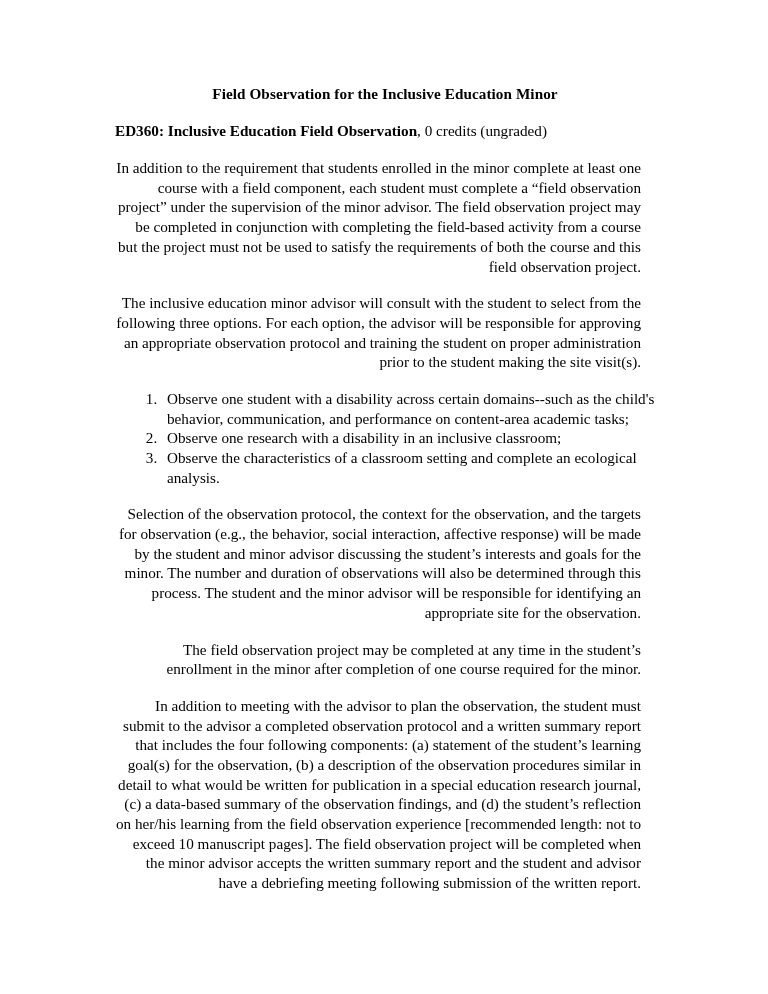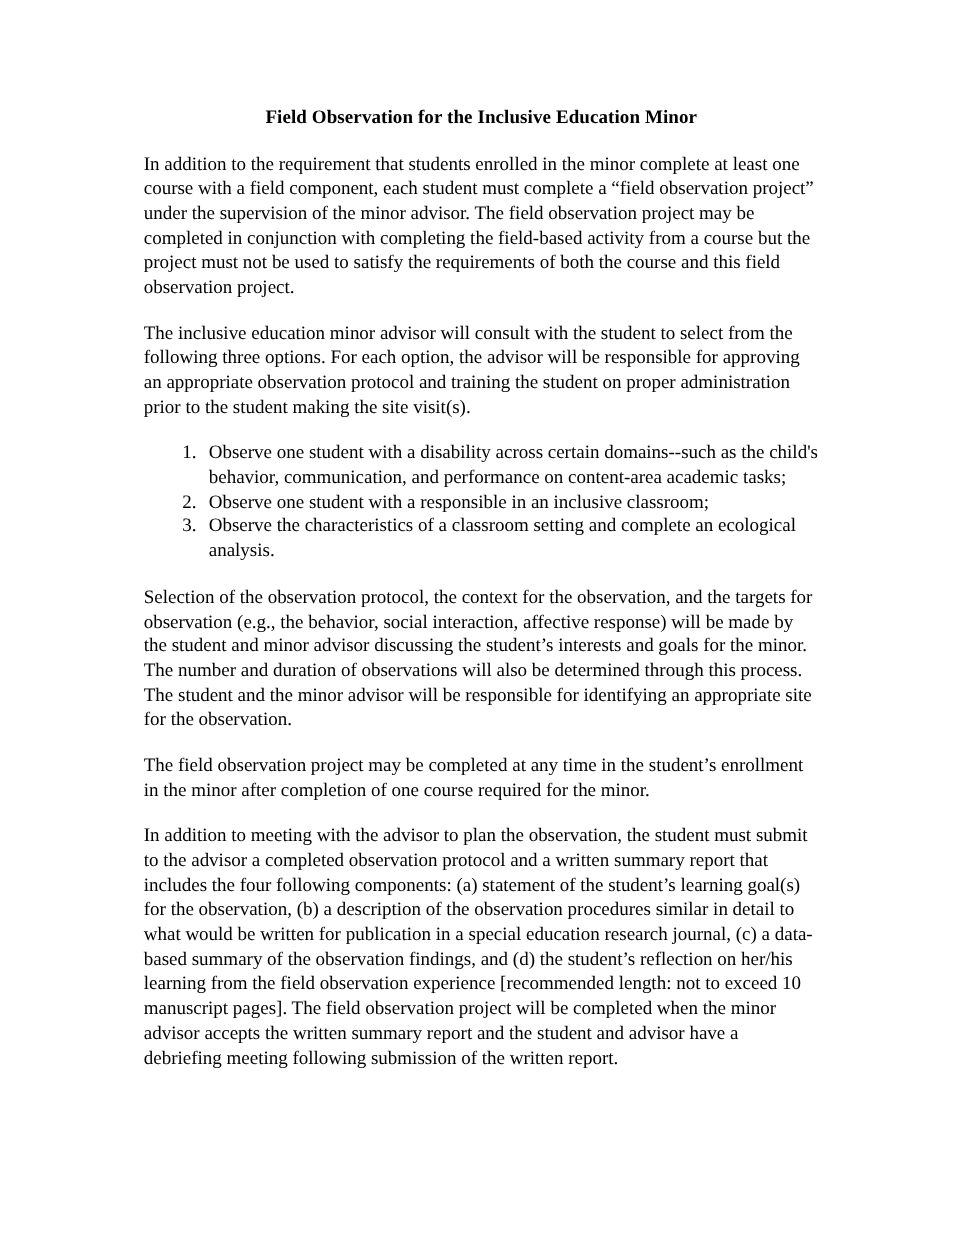--- a/index.html
+++ b/index.html
@@ -34,22 +34,22 @@
     line-height: 1.22;
     margin: 0 0 18px 0;
     text-align: left;
   }
   .course-line .course-code {
     font-weight: bold;
   }
   p.body-para {
     font-size: 15.2px;
     line-height: 1.295;
-    margin: 0 0 17px 0;
-    text-align: left;
+    margin: 0 14px 17px 0;
+    text-align: right;
   }
   ol.options-list {
     font-size: 15.2px;
     line-height: 1.295;
     margin: 16px 0 17px 0;
     padding-left: 46px;
     list-style-position: outside;
     list-style-type: decimal;
   }
   ol.options-list li {
@@ -57,28 +57,31 @@
     margin: 0;
   }
 </style>
 </head>
 <body>
 
 <div class="page">
 
   <h1 class="doc-title">Field Observation for the Inclusive Education Minor</h1>
 
+  <div class="course-line">
+    <span class="course-code">ED360: Inclusive Education Field Observation</span><span>, 0 credits (ungraded)</span>
+  </div>
 
   <p class="body-para">In addition to the requirement that students enrolled in the minor complete at least one course with a field component, each student must complete a “field observation project” under the supervision of the minor advisor. The field observation project may be completed in conjunction with completing the field-based activity from a course but the project must not be used to satisfy the requirements of both the course and this field observation project.</p>
 
   <p class="body-para">The inclusive education minor advisor will consult with the student to select from the following three options. For each option, the advisor will be responsible for approving an appropriate observation protocol and training the student on proper administration prior to the student making the site visit(s).</p>
 
   <ol class="options-list">
     <li>Observe one student with a disability across certain domains--such as the child's behavior, communication, and performance on content-area academic tasks;</li>
-    <li>Observe one student with a responsible in an inclusive classroom;</li>
+    <li>Observe one research with a disability in an inclusive classroom;</li>
     <li>Observe the characteristics of a classroom setting and complete an ecological analysis.</li>
   </ol>
 
   <p class="body-para">Selection of the observation protocol, the context for the observation, and the targets for observation (e.g., the behavior, social interaction, affective response) will be made by the student and minor advisor discussing the student’s interests and goals for the minor. The number and duration of observations will also be determined through this process. The student and the minor advisor will be responsible for identifying an appropriate site for the observation.</p>
 
   <p class="body-para">The field observation project may be completed at any time in the student’s enrollment in the minor after completion of one course required for the minor.</p>
 
   <p class="body-para">In addition to meeting with the advisor to plan the observation, the student must submit to the advisor a completed observation protocol and a written summary report that includes the four following components: (a) statement of the student’s learning goal(s) for the observation, (b) a description of the observation procedures similar in detail to what would be written for publication in a special education research journal, (c) a data-based summary of the observation findings, and (d) the student’s reflection on her/his learning from the field observation experience [recommended length: not to exceed 10 manuscript pages]. The field observation project will be completed when the minor advisor accepts the written summary report and the student and advisor have a debriefing meeting following submission of the written report.</p>
 
 

